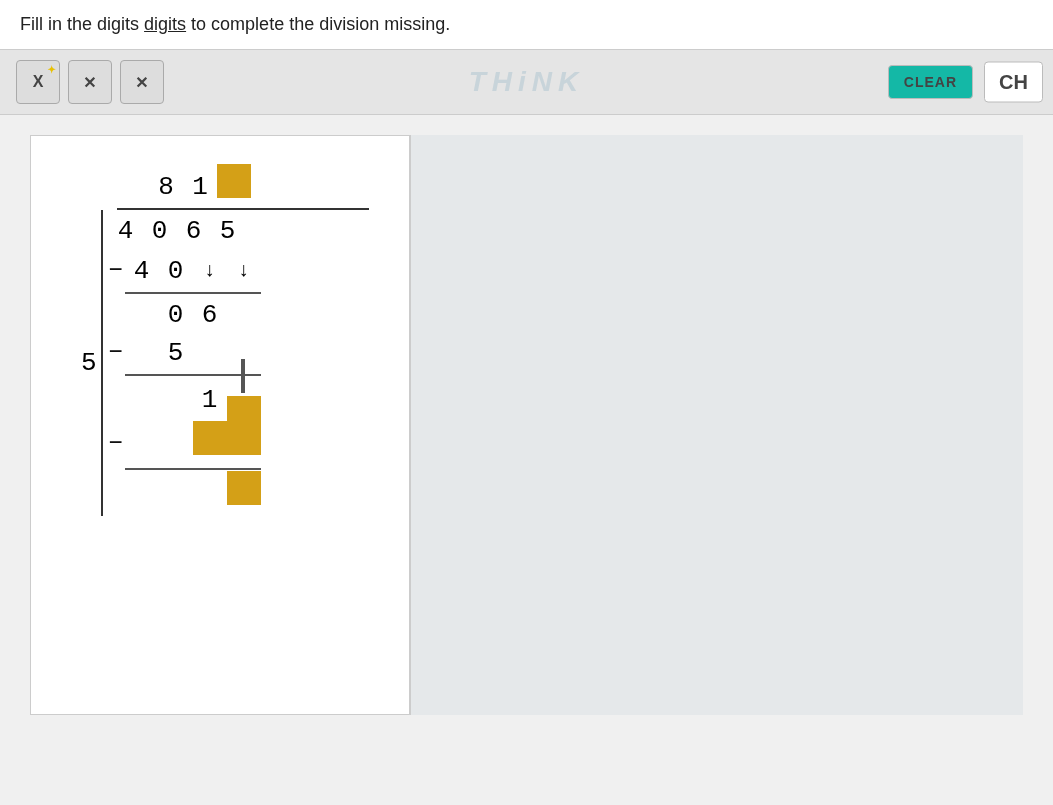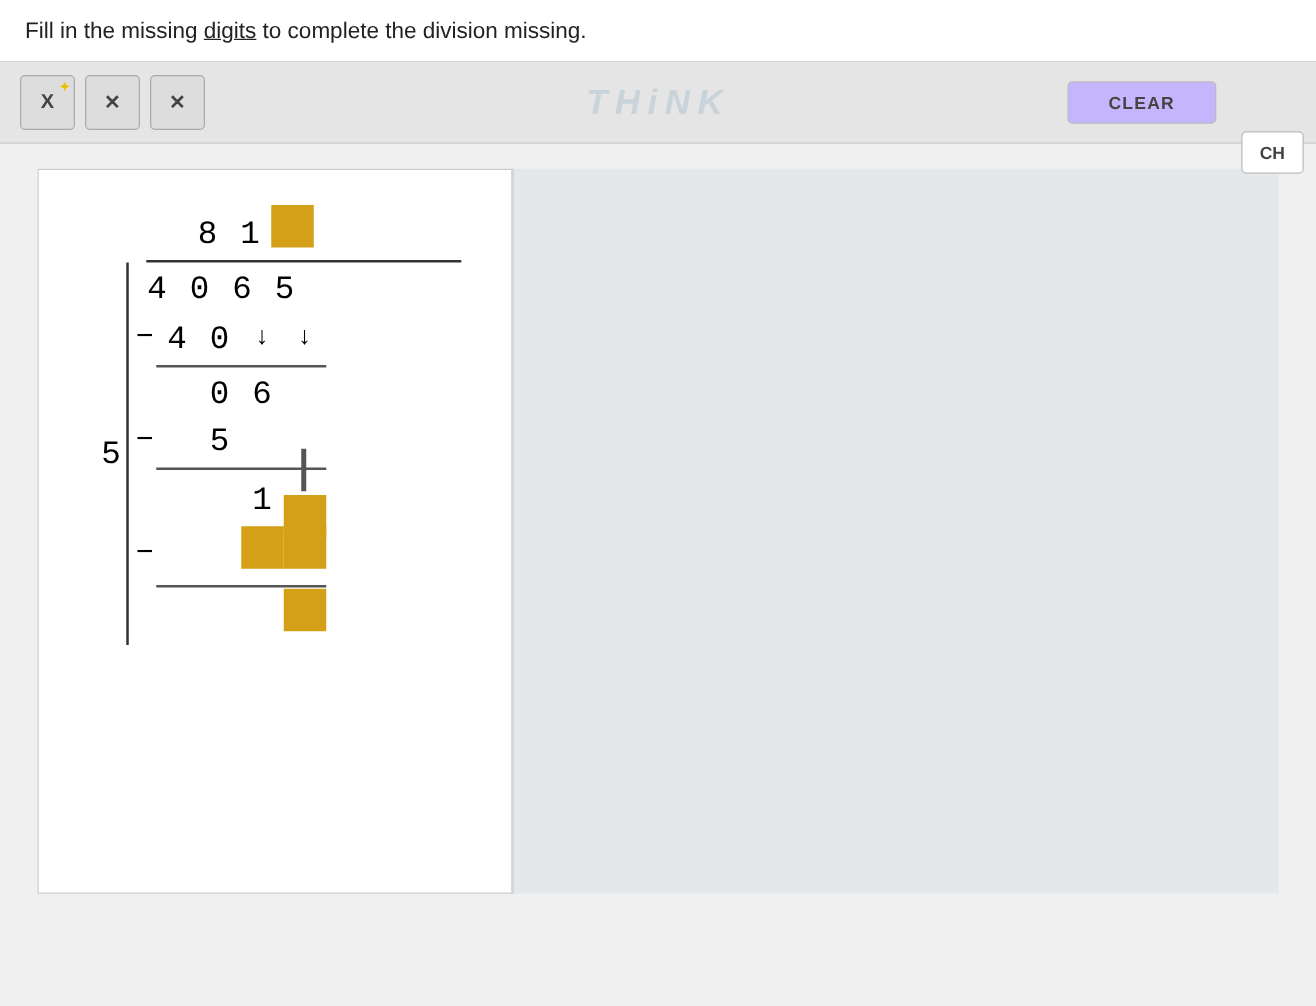--- a/index.html
+++ b/index.html
@@ -73,45 +73,44 @@
       letter-spacing: 6px;
       pointer-events: none;
       font-style: italic;
     }
 
     .clear-btn {
       position: absolute;
       right: 80px;
       top: 50%;
       transform: translateY(-50%);
-      background: #c4b5fd;
+      background: #14b8a6;
       border: 1.5px solid #bbb;
       border-radius: 4px;
-      padding: 8px 32px;
+      padding: 8px 15px;
       font-size: 14px;
       font-weight: bold;
       color: #444;
       cursor: pointer;
       letter-spacing: 1px;
     }
 
     .check-btn {
       position: absolute;
       right: 10px;
       top: 50%;
       transform: translateY(-50%);
       background: white;
       border: 1.5px solid #bbb;
       border-radius: 4px;
       padding: 8px 14px;
-      font-size: 14px;
+      font-size: 20px;
       font-weight: bold;
       color: #444;
       cursor: pointer;
-      margin-top: 40px;
     }
 
     .main-content {
       display: flex;
       padding: 20px 30px;
     }
 
     .division-area {
       background: white;
       border: 1px solid #ccc;
@@ -127,21 +126,21 @@
       background: #d4a017;
       border: none;
     }
   </style>
 </head>
 <body>
 
 <div class="outer-container">
 
   <div class="instruction-bar">
-    <span>Fill in the missing </span><u>digits</u><span> to complete the division missing.</span>
+    <span>Fill in the digits </span><u>digits</u><span> to complete the division missing.</span>
   </div>
 
   <div class="toolbar">
 
     <div class="tool-btn">
       X<span class="sparkle">✦</span>
     </div>
 
     <div class="tool-btn">✕</div>
     <div class="tool-btn">✕</div>

